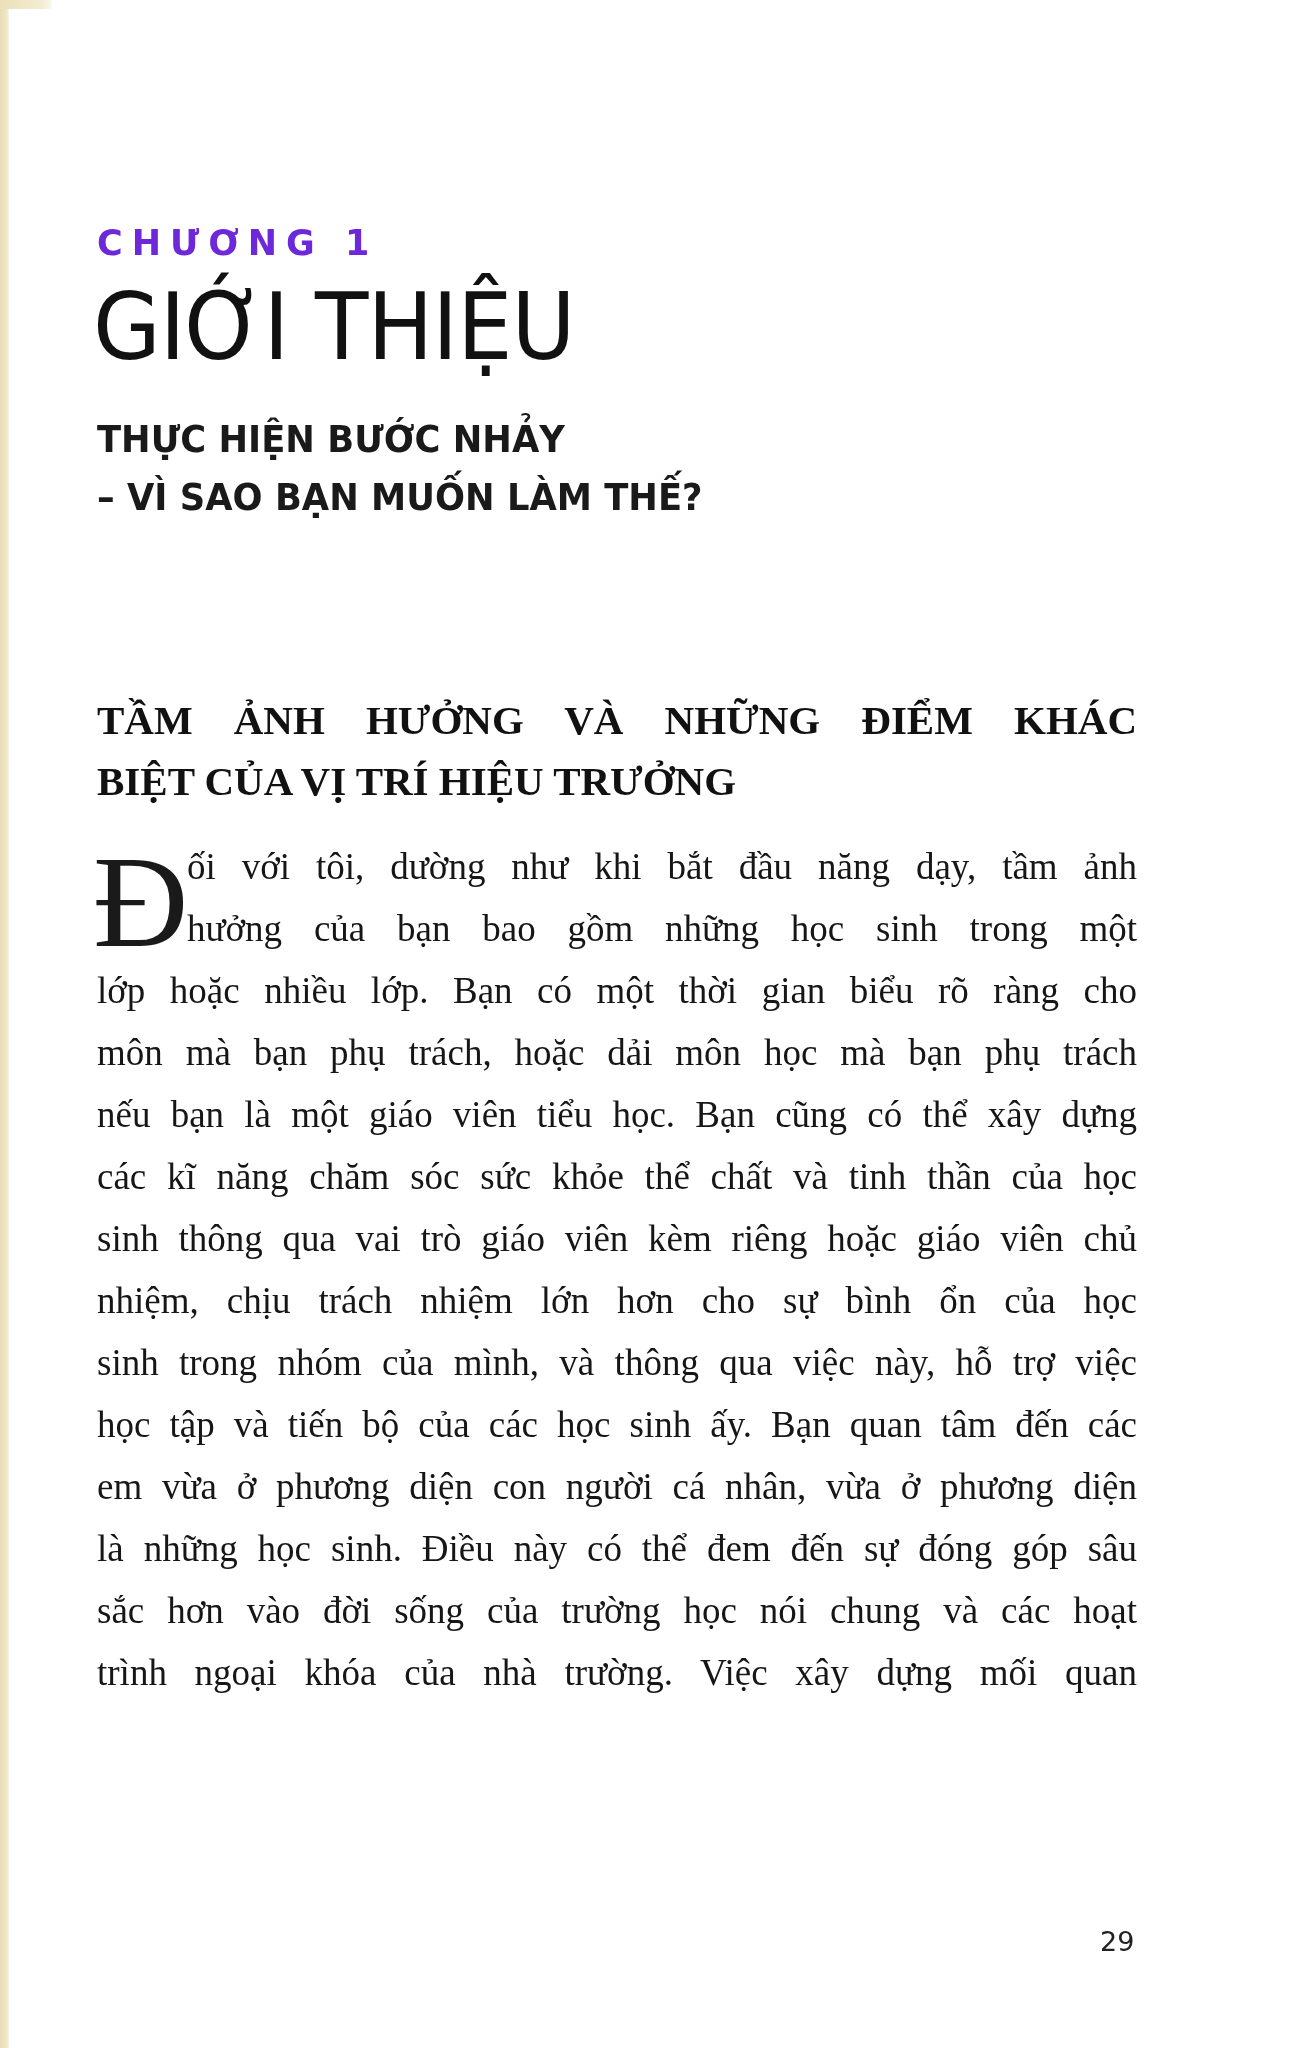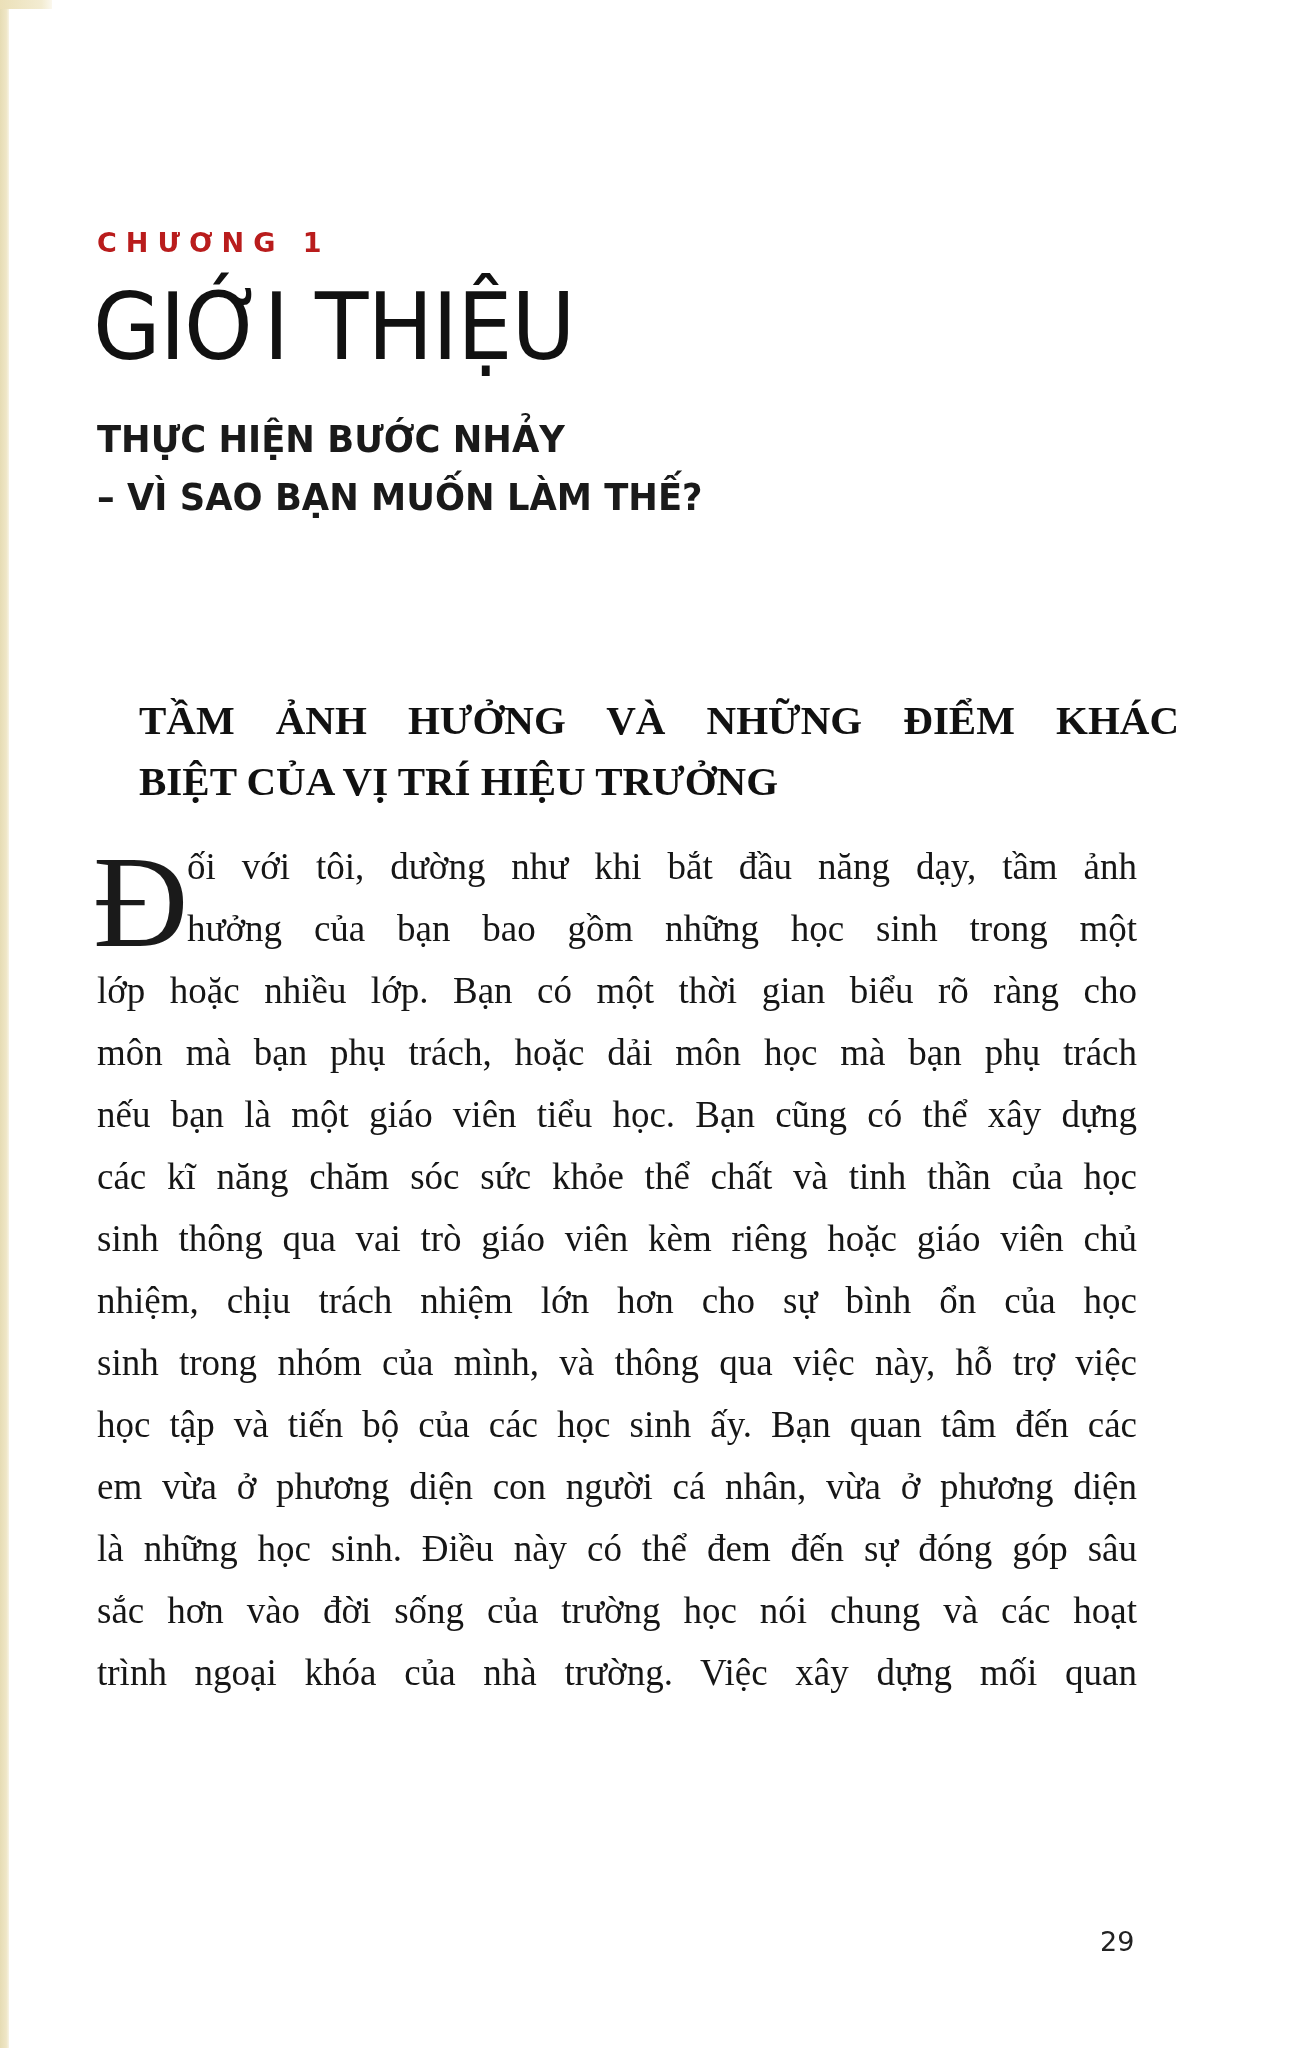--- a/index.html
+++ b/index.html
@@ -31,24 +31,24 @@
       left: 97px;
       top: 0;
       width: 1040px;
     }
     .chapter-label {
       position: absolute;
       top: 226px;
       left: 0;
       font-family: "DejaVu Sans", sans-serif;
       font-weight: bold;
-      font-size: 27px;
+      font-size: 35px;
       letter-spacing: 9px;
       line-height: 34px;
-      color: #b91c1c;
+      color: #6d28d9;
       white-space: nowrap;
     }
     .chapter-title {
       position: absolute;
       top: 268px;
       left: -4px;
       font-family: "DejaVu Sans", sans-serif;
       font-weight: normal;
       font-size: 92px;
       line-height: 120px;
@@ -75,21 +75,20 @@
     .section-heading {
       position: absolute;
       top: 690px;
       left: 0;
       width: 1040px;
       font-family: "Liberation Serif", serif;
       font-weight: bold;
       font-size: 41px;
       line-height: 61px;
       color: #111111;
-      margin-left: 42px;
     }
     .section-heading span { display: block; }
     .section-heading .justify {
       text-align: justify;
       text-align-last: justify;
     }
     .body-text {
       position: absolute;
       top: 836px;
       left: 0;

